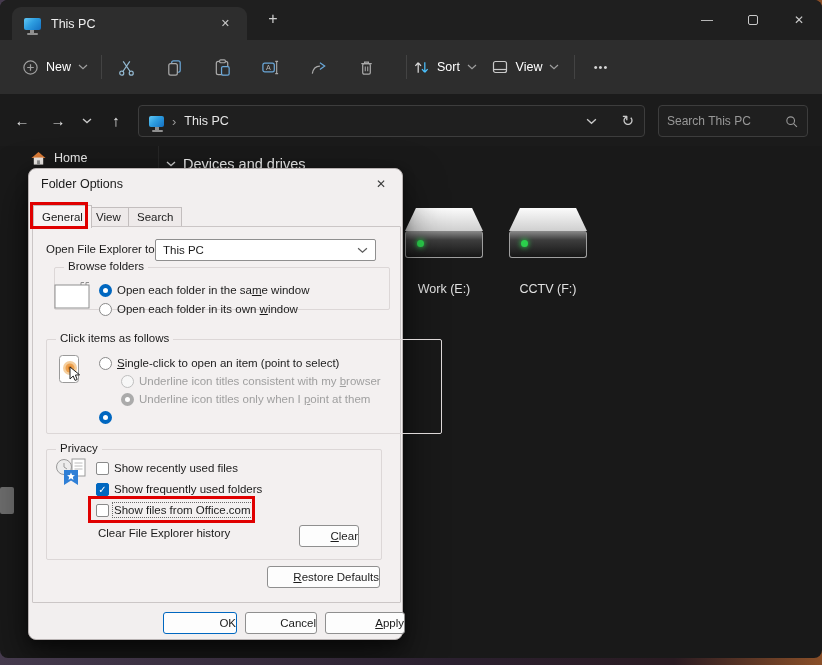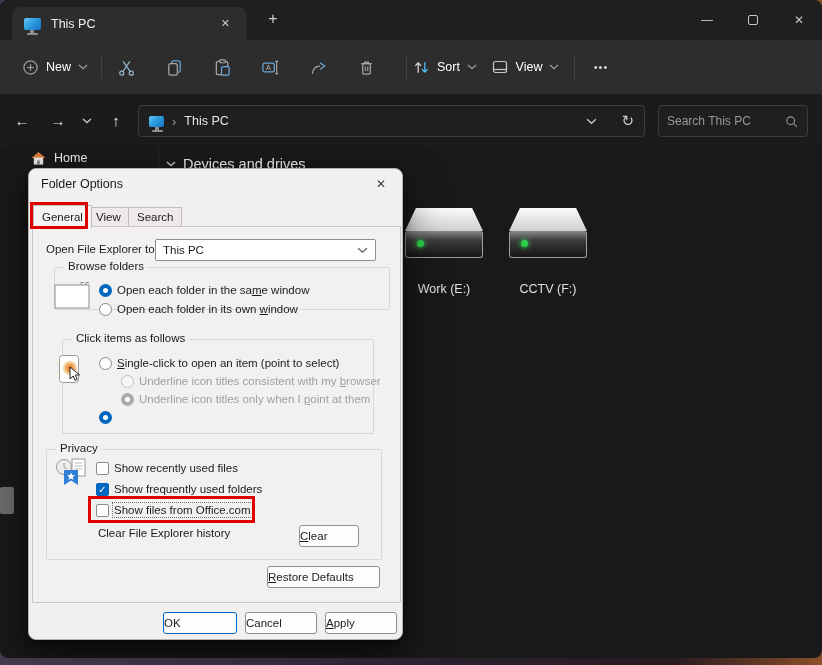--- a/index.html
+++ b/index.html
@@ -103,21 +103,21 @@
   .cb { width:13px; height:13px; border-radius:2px; flex:0 0 auto; display:flex; align-items:center;
     justify-content:center; font-size:10px; color:#fff; }
   .cb.unchecked { border:1px solid #8a8a8a; background:#fff; color:transparent; }
   .cb.checked { background:#0067c0; border:1px solid #0067c0; }
   .dis { color:#9f9f9f; }
   .u { text-decoration:underline; }
   .dropdown { position:absolute; left:126px; top:70px; width:221px; height:22px; background:#fff;
     border:1px solid #8f8f8f; border-radius:2px; display:flex; align-items:center; padding:0 7px; }
   .dd-chevron { margin-left:auto; }
   .dlgbtn { position:absolute; height:22px; background:#fdfdfd; border:1px solid #8f8f8f;
-    border-radius:3px; display:flex; align-items:center; justify-content:flex-start; font-size:11.5px; }
+    border-radius:3px; display:flex; align-items:center; justify-content:flex-end; font-size:11.5px; }
   .dlgbtn.primary { border:1.5px solid #0067c0; }
   .focus-dotted { outline:1px dotted #6a6a6a; outline-offset:1px; }
   .annotation { position:absolute; border:3px solid #e00000; z-index:60; }
 
   .dlg-icon { position:absolute; }
   .folderwin { width:37px; height:29px; }
 </style>
 </head>
 <body>
 
@@ -316,21 +316,21 @@
     </svg>
     <div class="row" style="left:70px;top:113px;">
       <span class="radio on"></span>
       <span><span>Open each folder in the sa</span><span class="u">m</span><span>e window</span></span>
     </div>
     <div class="row" style="left:70px;top:132px;">
       <span class="radio off"></span>
       <span><span>Open each folder in its own </span><span class="u">w</span><span>indow</span></span>
     </div>
 
-    <div class="group" style="left:17px;top:170px;width:312px;height:95px;margin-left:16px;">
+    <div class="group" style="left:17px;top:170px;width:396px;height:95px;">
       <span class="legend">Click items as follows</span>
     </div>
     <svg class="dlg-icon" style="left:29px;top:185px;" width="26" height="34" viewBox="0 0 26 34">
       <rect x="1.5" y="1.5" width="19" height="27" rx="3" fill="#ffffff" stroke="#9a9a9a"></rect>
       <circle cx="12" cy="14" r="7" fill="#f5cf9e"></circle>
         <circle cx="12" cy="14" r="4.5" fill="#eda04e"></circle>
         <circle cx="12" cy="14" r="2" fill="#d97c1e"></circle>
       <path d="M12 13 v12 l3.2-3 1.8 4.4 2.2-.9 -1.8-4.4 4.2-.3 z" fill="#ffffff" stroke="#222222" stroke-width="1"></path>
     </svg>
     <div class="row" style="left:70px;top:186px;">
@@ -376,21 +376,21 @@
     <div class="dlgbtn" style="left:270px;top:356px;width:60px;">
       <span><span></span><span class="u">C</span><span>lear</span></span>
     </div>
 
     <div class="dlgbtn" style="left:238px;top:397px;width:113px;">
       <span><span></span><span class="u">R</span><span>estore Defaults</span></span>
     </div>
 
     <div class="dlgbtn primary" style="left:134px;top:443px;width:74px;">OK</div>
     <div class="dlgbtn" style="left:216px;top:443px;width:72px;">Cancel</div>
-    <div class="dlgbtn" style="left:296px;top:443px;width:72px;">
+    <div class="dlgbtn" style="left:296px;top:443px;width:80px;">
       <span><span></span><span class="u">A</span><span>pply</span></span>
     </div>
 
     <div class="annotation" style="left:1px;top:33px;width:58px;height:27px;"></div>
     <div class="annotation" style="left:59px;top:327px;width:167px;height:27px;"></div>
   </div>
 
 </div>
 
 </body></html>

